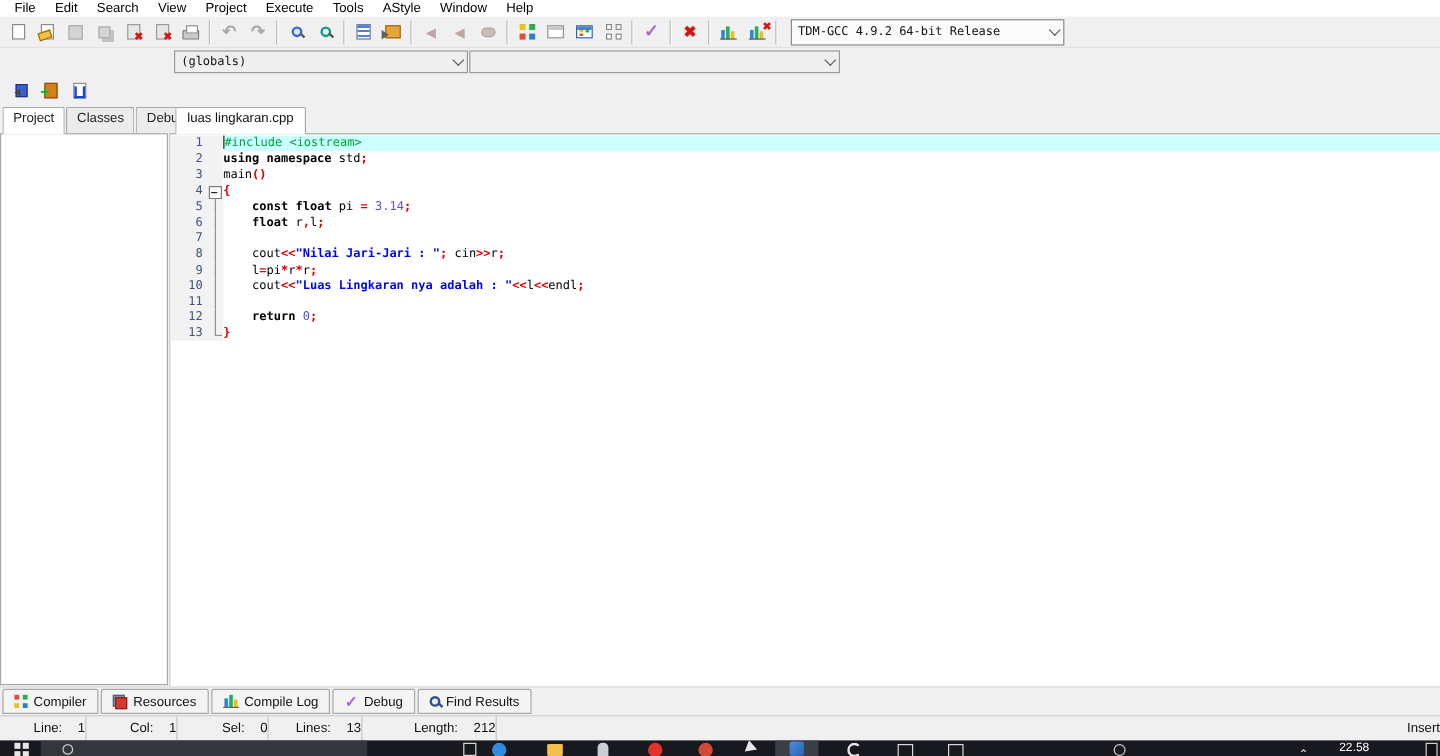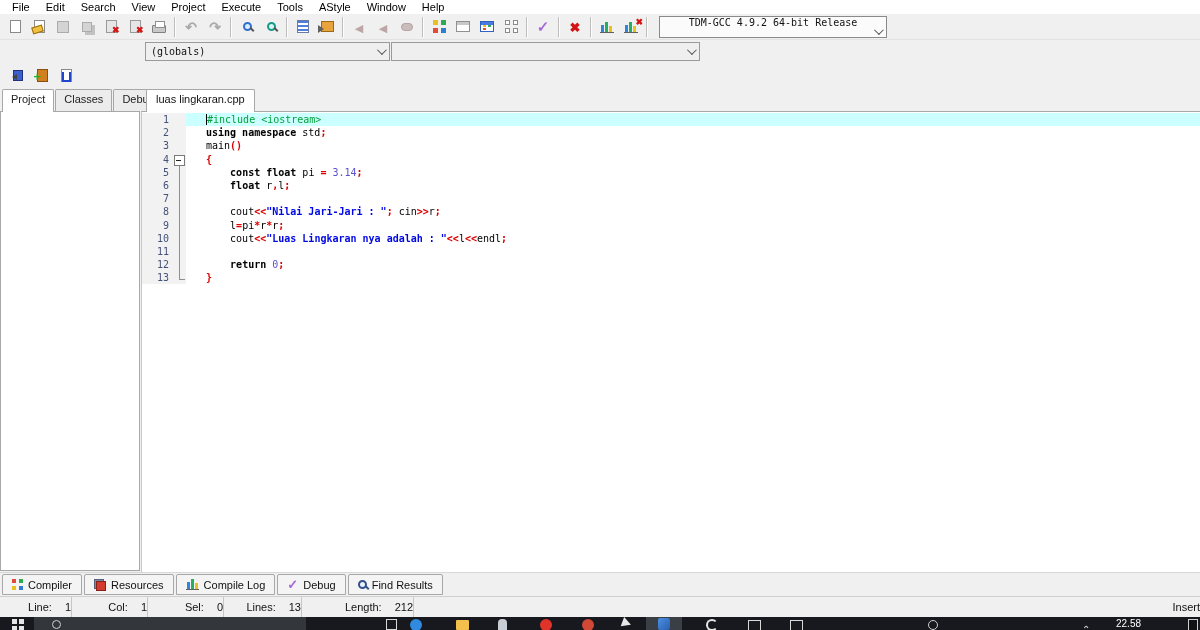--- a/index.html
+++ b/index.html
@@ -74,21 +74,21 @@
         linear-gradient(#2e86de,#2e86de) 1px 4px/3px 8px no-repeat,
         linear-gradient(#27ae60,#27ae60) 5px 1px/3px 11px no-repeat,
         linear-gradient(#e8c020,#e8c020) 9px 5px/3px 7px no-repeat; }
   .i-profile-del { width:14px; height:12px; border-bottom:1px solid #606060; background:
         linear-gradient(#2e86de,#2e86de) 1px 4px/3px 8px no-repeat,
         linear-gradient(#27ae60,#27ae60) 5px 1px/3px 11px no-repeat,
         linear-gradient(#e8c020,#e8c020) 9px 5px/3px 7px no-repeat; }
   .i-profile-del::after { content:"\2716"; position:absolute; right:-5px; top:-4px; color:#d31515; font-size:9px; font-weight:bold; }
 
   #compiler-combo { margin-left:8px; width:228px; height:22px; background:#fbfbfb; border:1px solid #8a8a8a;
-        display:flex; align-items:center; padding:0 5px; font:10px "DejaVu Sans Mono",monospace; color:#111;flex-direction:column; }
+        display:flex; align-items:center; padding:0 5px; font:10px "DejaVu Sans Mono",monospace; color:#111; }
   .combo-arrow { margin-left:auto; width:7px; height:7px; border-right:1px solid #555; border-bottom:1px solid #555;
         transform:rotate(45deg) translateY(-2px); }
 
   
   #toolbar2 { position:absolute; top:40px; left:0; right:0; height:23px; background:var(--ui-bg,#f0f0f0); }
   .cls-combo { position:absolute; top:2px; height:19px; background:#efefef; border:1px solid #9a9a9a;
         display:flex; align-items:center; padding:0 5px; font:10px "DejaVu Sans Mono",monospace; color:#111;gap:16px; }
   #combo-globals { left:145px; width:245px; }
   #combo-members { left:391px; width:309px; }
 
@@ -121,21 +121,21 @@
   .cl { display:flex; height:13.2px; line-height:13.2px; align-items:stretch; }
   .ln { width:30px; text-align:right; padding-right:3px; background:var(--gutter-bg,#f2f2f2);
         color:var(--gutter-fg,#44517a); }
   .fold { width:14px; background:var(--gutter-bg,#f2f2f2); position:relative; flex:none; }
   .f-start::before { content:""; position:absolute; left:2px; top:2px; width:9px; height:9px;
         background:#fff; border:1px solid #7a7a7a; }
   .f-start::after { content:""; position:absolute; left:4px; top:7px; width:5px; height:1px; background:#222; }
   .f-line::before { content:""; position:absolute; left:7px; top:0; bottom:0; width:1px; background:#8f8f8f; }
   .f-end::before { content:""; position:absolute; left:7px; top:0; height:8px; width:5px;
         border-left:1px solid #8f8f8f; border-bottom:1px solid #8f8f8f; }
-  .ct { flex:1; white-space:pre; padding-left:20px; color:#000; }
+  .ct { flex:1; white-space:pre; padding-left:0; color:#000; }
   .ct.hl { background:var(--line-highlight,#ccffff); }
   .tk-pp  { color:var(--syn-preproc,#00a33c); }
   .tk-kw  { color:var(--syn-keyword,#000); font-weight:bold; }
   .tk-id  { color:#000; }
   .tk-sym { color:var(--syn-symbol,#dd0000); font-weight:bold; }
   .tk-str { color:var(--syn-string,#0008e6); font-weight:bold; }
   .tk-num { color:var(--syn-number,#5a50d2); }
   .caret { display:inline-block; width:1px; height:11px; background:#000; vertical-align:-2px; }
 
   

